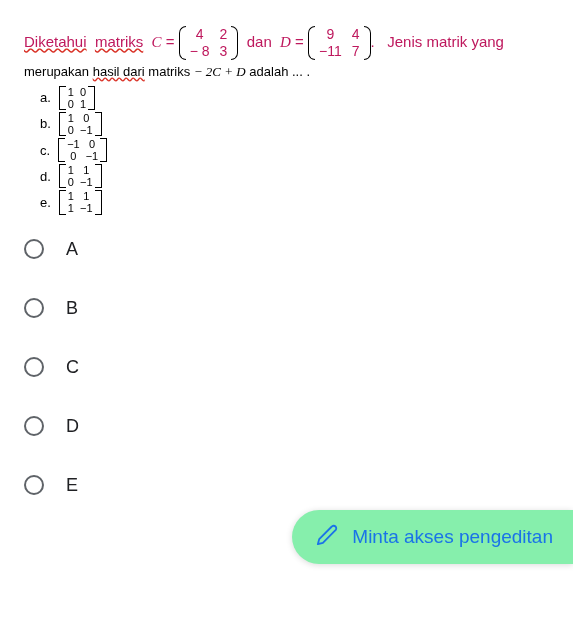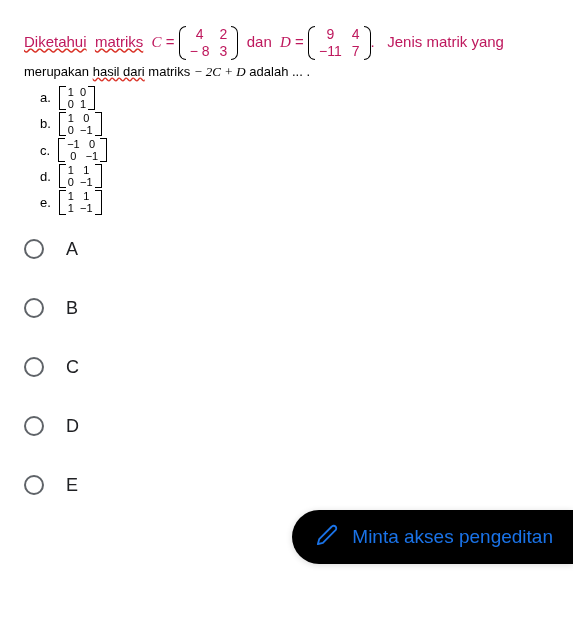--- a/index.html
+++ b/index.html
@@ -106,21 +106,21 @@
       flex-shrink: 0;
     }
     .answer-label {
       font-size: 18px;
       color: #202124;
     }
     .edit-banner {
       position: absolute;
       bottom: 60px;
       right: 0;
-      background: #000000;
+      background: #86efac;
       border-radius: 28px 0 0 28px;
       box-shadow: 0 1px 6px rgba(0,0,0,0.15);
       padding: 14px 20px 14px 24px;
       display: flex;
       align-items: center;
       gap: 14px;
     }
     .edit-icon {
       color: #1a73e8;
     }

